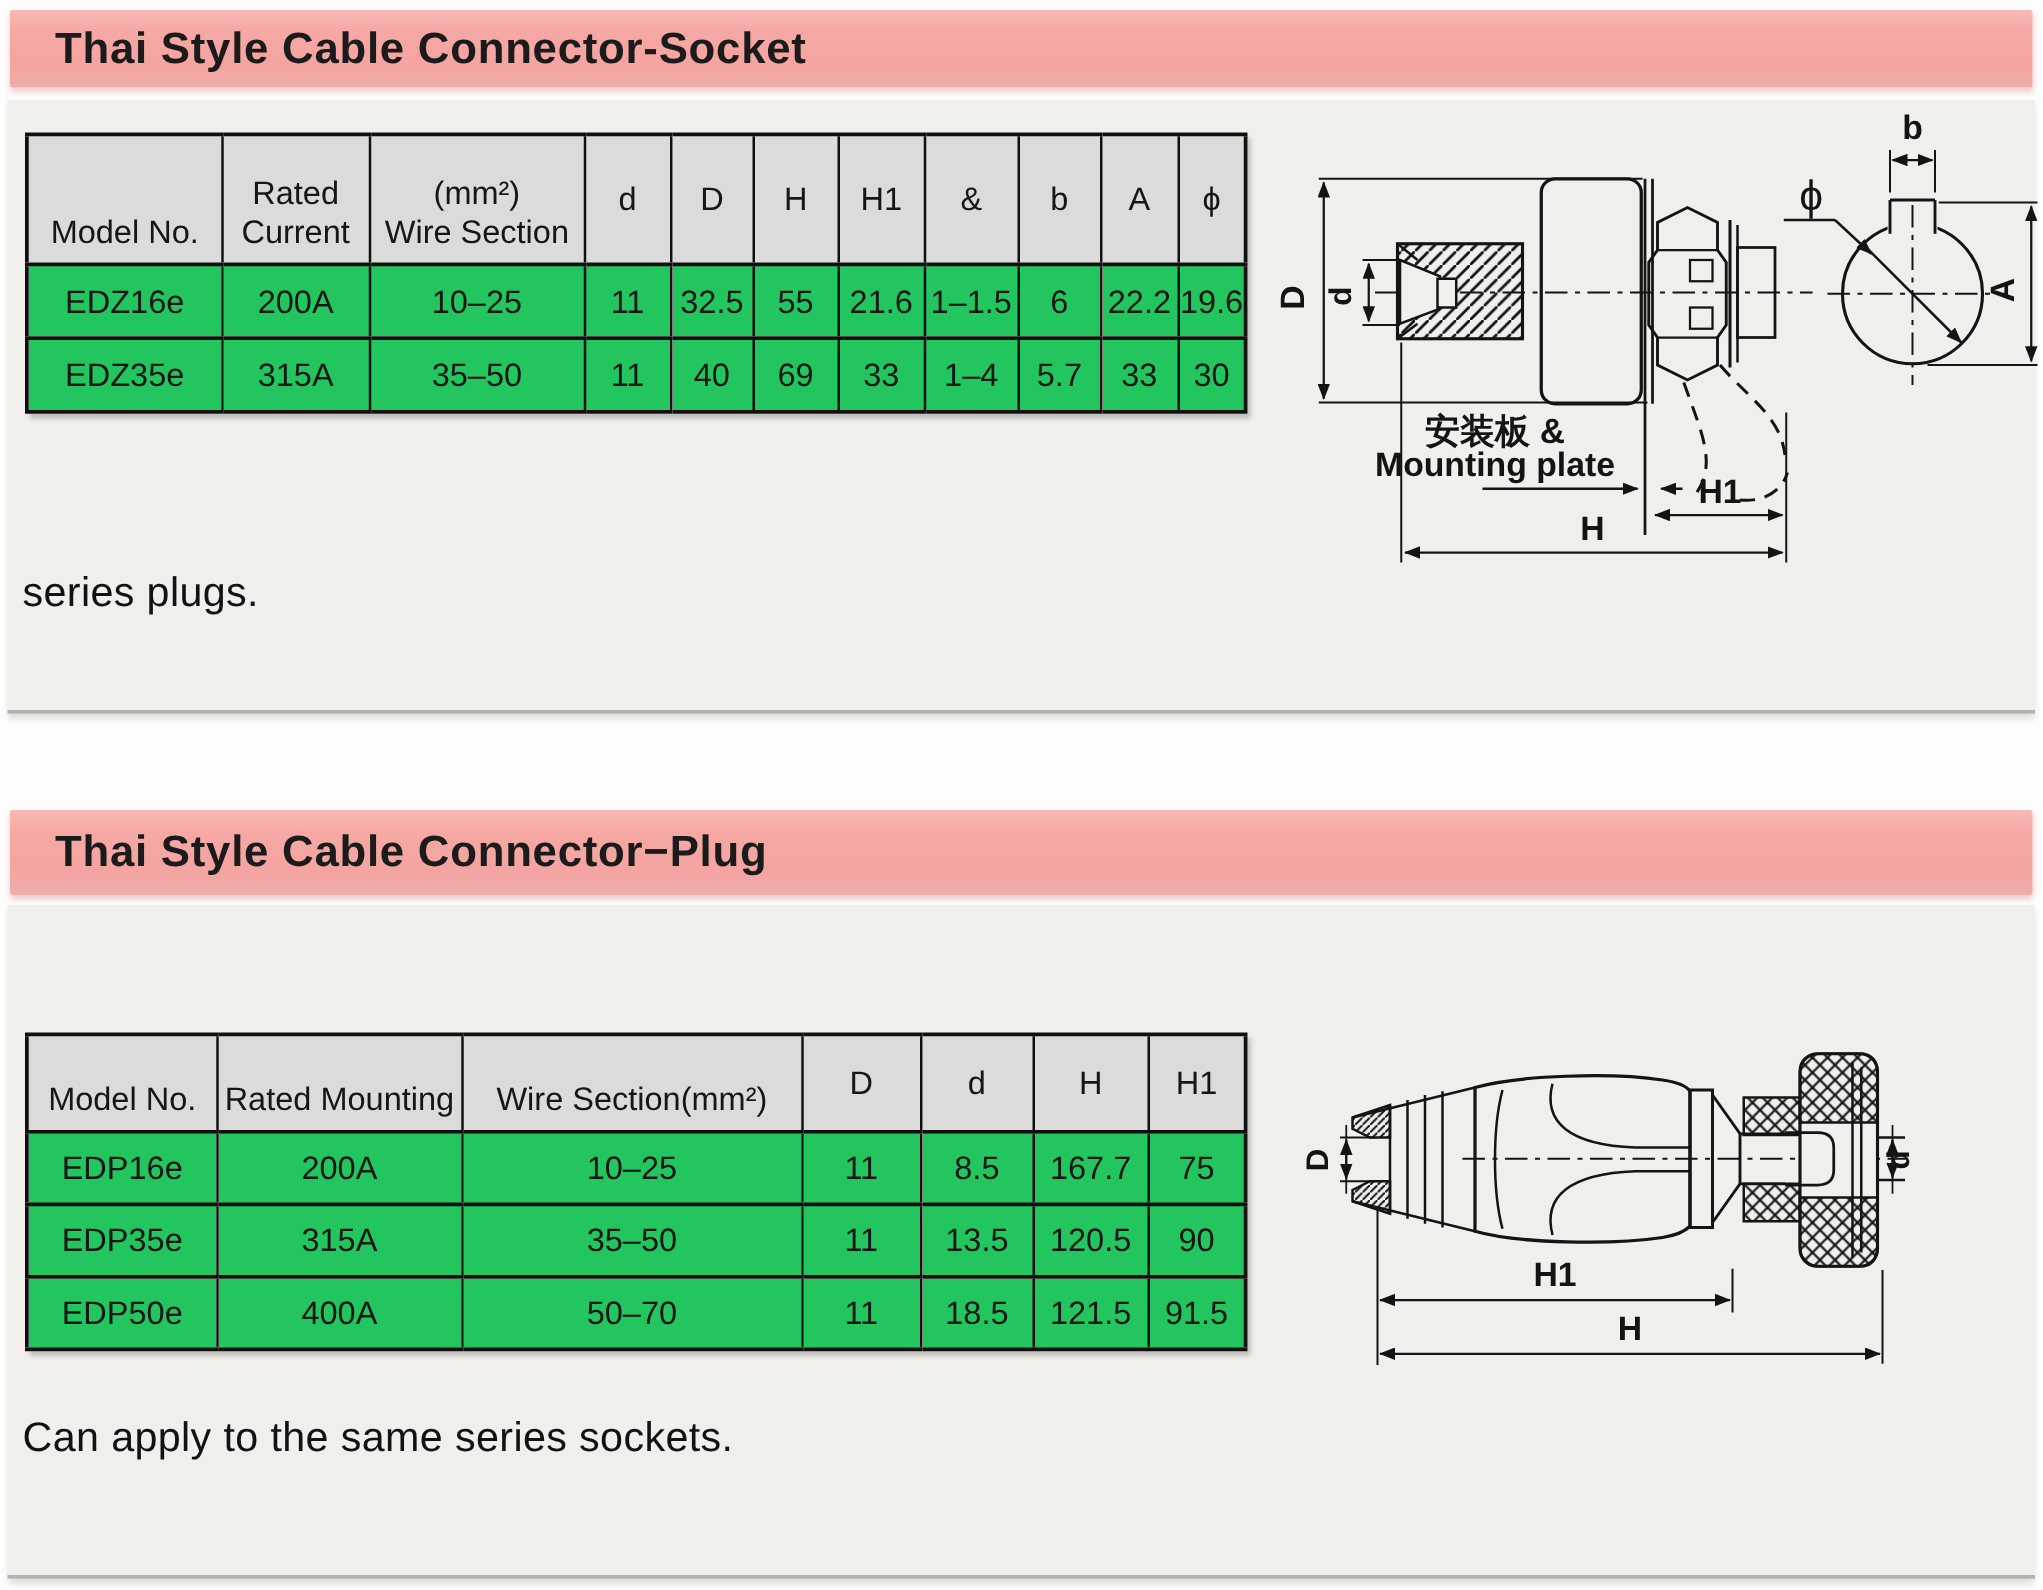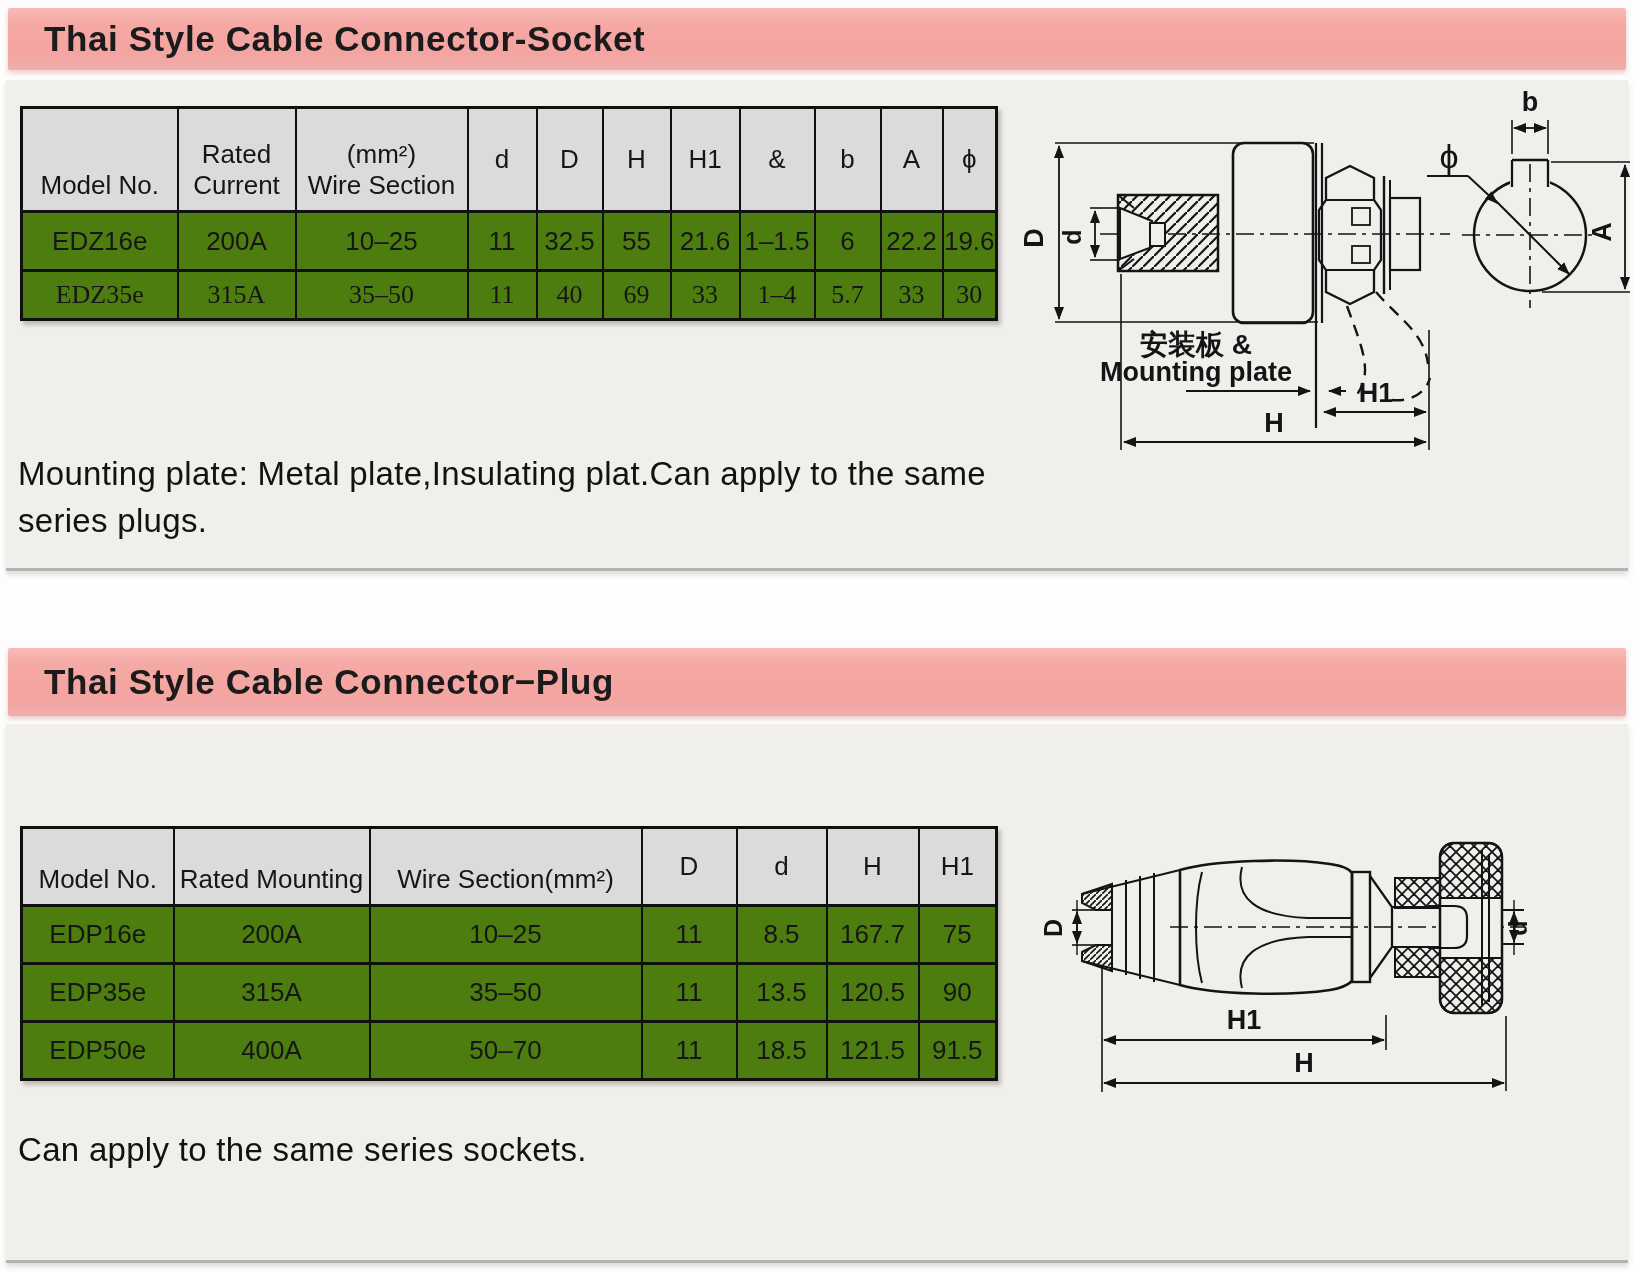--- a/index.html
+++ b/index.html
@@ -13,21 +13,21 @@
   .panel{position:absolute;left:6px;width:1622px;background:#f0efec;
         border-bottom:3px solid #b3b3b1;box-shadow:0 4px 5px rgba(0,0,0,.12);}
   table.dt{border-collapse:collapse;table-layout:fixed;background:#f4f3f1;
         border:3px solid #101010;box-shadow:3px 4px 4px rgba(0,0,0,.22);}
   table.dt th,table.dt td{border-left:2px solid #101010;border-right:2px solid #101010;
         border-top:3px solid #101010;border-bottom:3px solid #101010;
         text-align:center;font-weight:normal;font-size:26px;color:#161616;
         padding:0;overflow:hidden;white-space:nowrap;}
   table.dt th{background:#dbdbd9;vertical-align:middle;text-align:center;}
   table.dt th.hb{vertical-align:bottom;padding-bottom:9px;line-height:31px;}
-  table.dt td{background:#4d7c0f;vertical-align:middle;}
+  table.dt td{background:#22c55e;vertical-align:middle;}
   .abs{position:absolute;}
   .note{position:absolute;font-size:33px;line-height:47px;color:#121212;letter-spacing:.3px;white-space:nowrap;}
   svg text{font-family:"Liberation Sans","DejaVu Sans",sans-serif;fill:#141414;}
   svg .ln{stroke:#141414;fill:none;}
   svg .cl{stroke:#141414;fill:none;stroke-width:1.6;stroke-dasharray:18 6 4 6;}
   svg .dash{stroke:#141414;fill:none;stroke-width:2.4;stroke-dasharray:12 8;}
 </style>
 </head>
 <body>
 
@@ -81,21 +81,21 @@
         <td>10–25</td>
         <td>11</td>
         <td>32.5</td>
         <td>55</td>
         <td>21.6</td>
         <td>1–1.5</td>
         <td>6</td>
         <td>22.2</td>
         <td>19.6</td>
       </tr>
-      <tr style="height:49px;font-family:Liberation Serif, serif;">
+      <tr style="height:59px;">
         <td>EDZ35e</td>
         <td>315A</td>
         <td>35–50</td>
         <td>11</td>
         <td>40</td>
         <td>69</td>
         <td>33</td>
         <td>1–4</td>
         <td>5.7</td>
         <td>33</td>
@@ -182,21 +182,20 @@
     <line class="ln" x1="551" y1="82" x2="630" y2="82" stroke-width="1.6"></line>
     <line class="ln" x1="542" y1="212" x2="630" y2="212" stroke-width="1.6"></line>
     <line class="ln" x1="625" y1="85" x2="625" y2="209" stroke-width="1.8" marker-start="url(#ms)" marker-end="url(#ms)"></line>
     <text transform="translate(611,152) rotate(-90)" text-anchor="middle" font-size="27" font-weight="bold">A</text>
 
     <line class="cl" x1="462" y1="155" x2="604" y2="155"></line>
     <line class="cl" x1="530" y1="84" x2="530" y2="228"></line>
   </svg>
 
   <div class="note" style="left:18px;top:450px;">
-    <div>Mounting plate: Metal plate,Insulating plat.Can apply to the same</div>
     <div>series plugs.</div>
   </div>
 
   <div class="titlebar" style="top:648px;height:68px;">
     <span class="t">Thai Style Cable Connector−Plug</span>
   </div>
 
   <div class="panel" style="top:724px;height:536px;"></div>
 
   <table class="dt abs" style="left:20px;top:826px;width:975px;">

